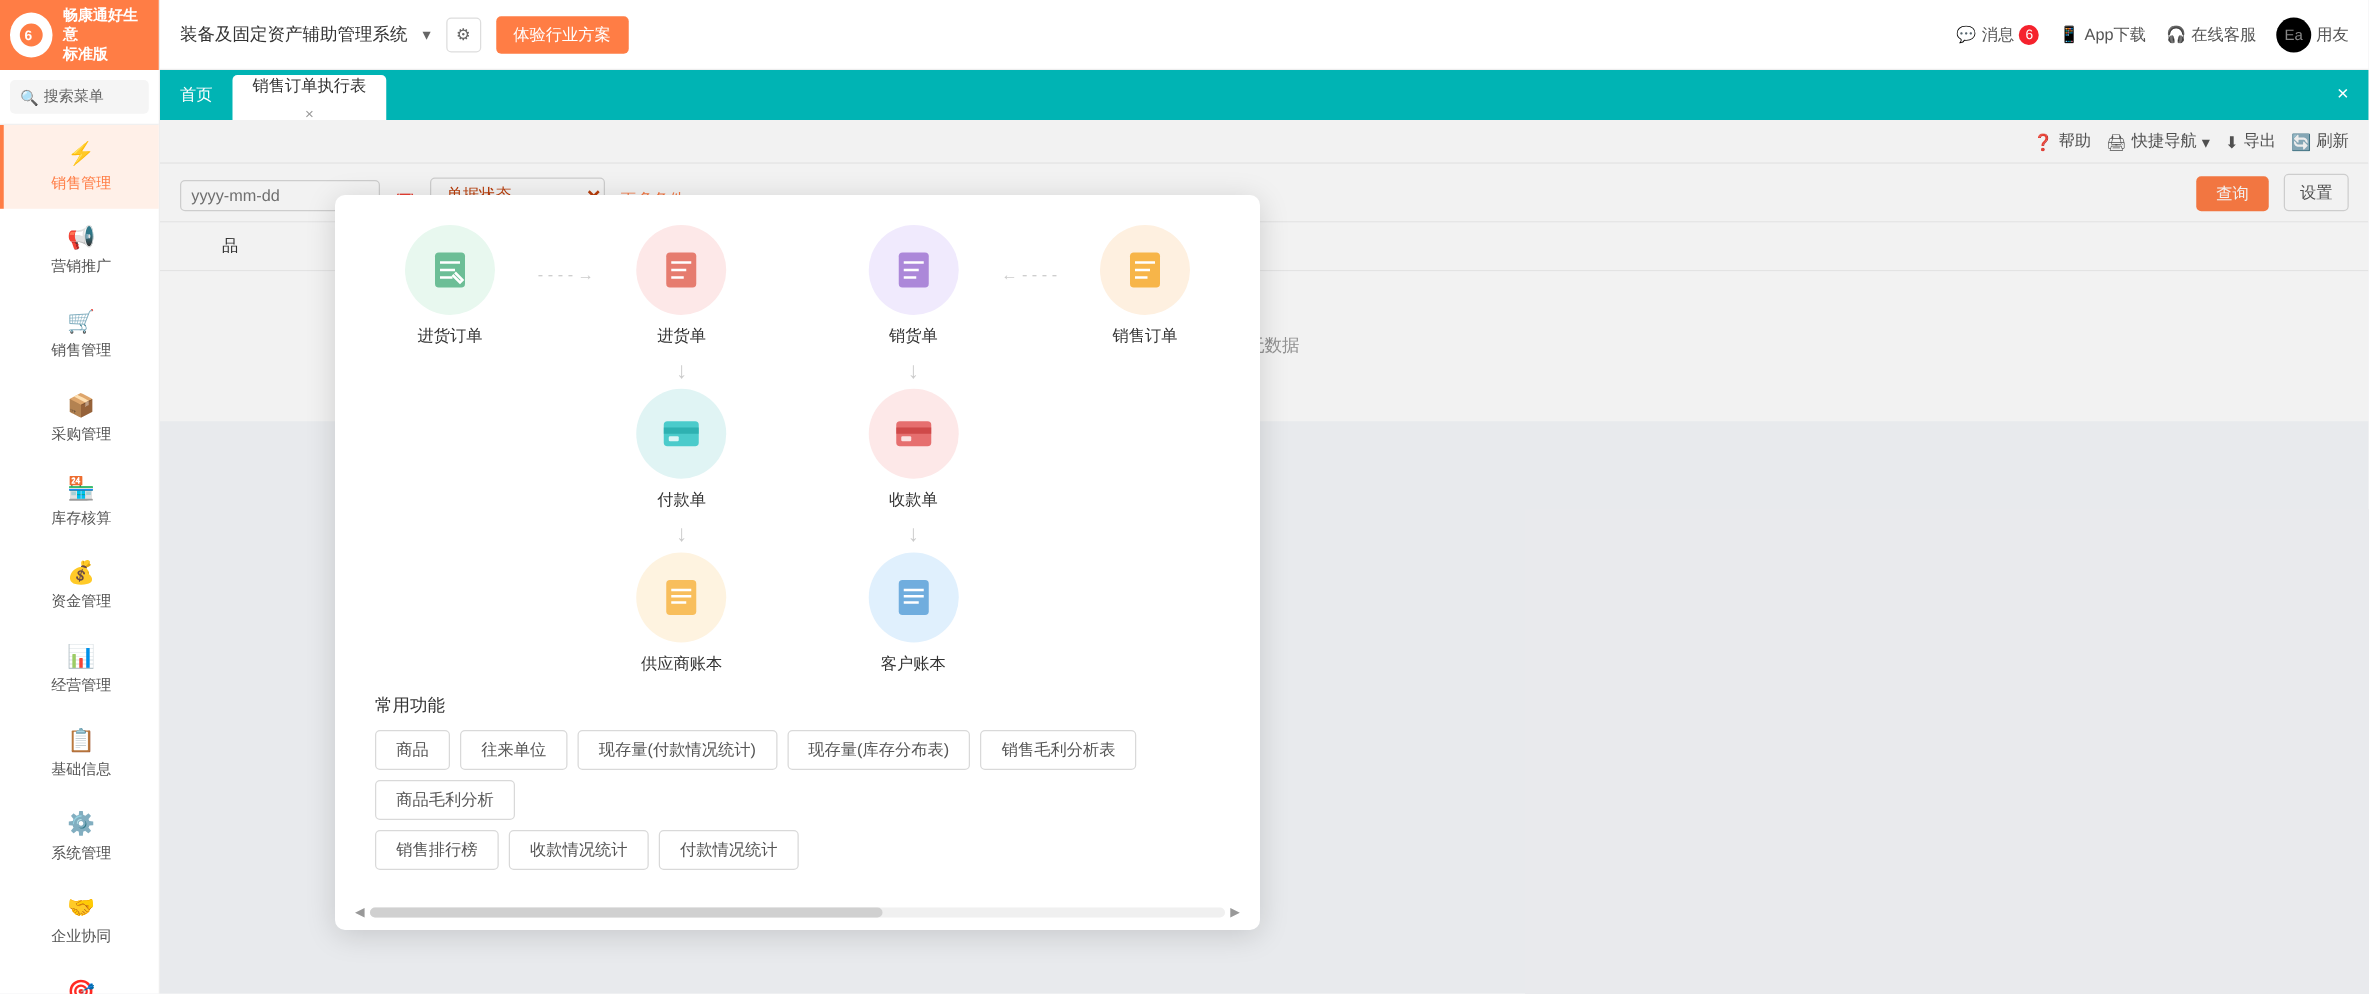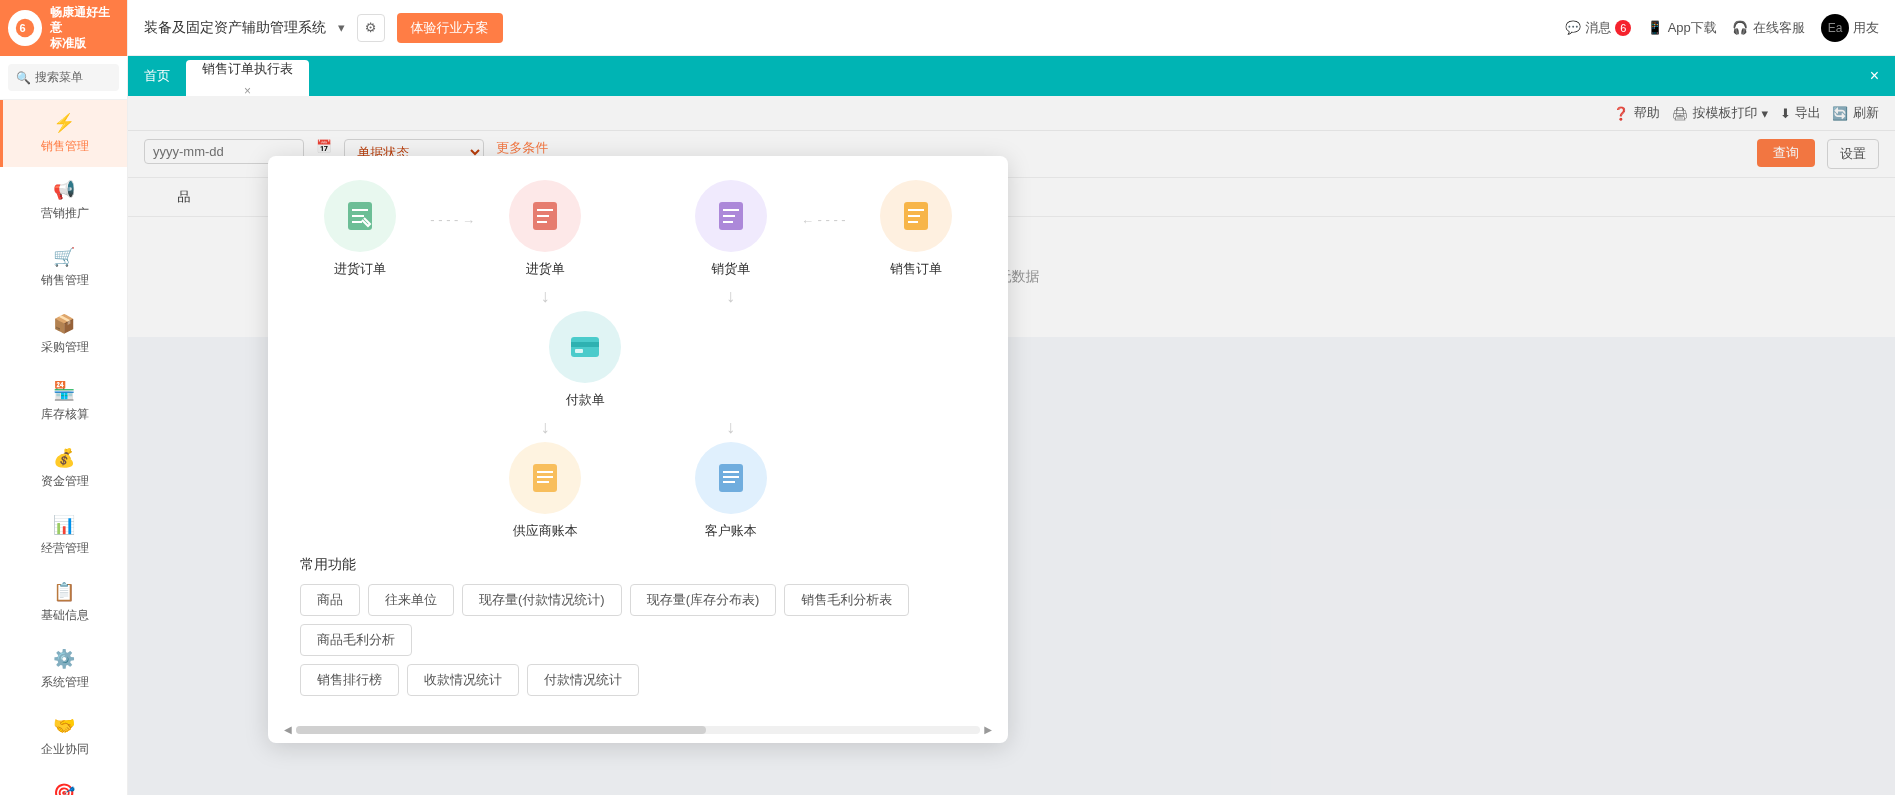--- a/index.html
+++ b/index.html
@@ -45,21 +45,21 @@
     .tabbar-close { margin-left: auto; margin-right: 16px; color: #fff; cursor: pointer; font-size: 16px; }
 
     
     .content { flex: 1; background: #f5f7fa; padding: 0; position: relative; overflow: hidden; }
 
     
     .content-toolbar { background: #fff; padding: 8px 16px; display: flex; align-items: center; gap: 12px; border-bottom: 1px solid #eee; }
     .toolbar-btn { display: flex; align-items: center; gap: 4px; color: #555; font-size: 13px; cursor: pointer; }
 
     
-    .filter-row { background: #fff; padding: 8px 16px; display: flex; align-items: flex-start; gap: 12px; border-bottom: 1px solid #f0f0f0; }
+    .filter-row { background: #fff; padding: 8px 16px; display: flex; align-items: flex-end; gap: 12px; border-bottom: 1px solid #f0f0f0; }
     .filter-input { border: 1px solid #d9d9d9; border-radius: 4px; padding: 4px 8px; font-size: 13px; color: #999; width: 160px; outline: none; }
     .filter-select { border: 1px solid #d9d9d9; border-radius: 4px; padding: 4px 8px; font-size: 13px; color: #c2410c; width: 140px; outline: none; background: #fff; }
     .filter-more { color: #ff7d45; font-size: 13px; cursor: pointer; }
     .filter-query-btn { background: #ff7d45; color: #fff; border: none; border-radius: 4px; padding: 5px 16px; cursor: pointer; font-size: 13px; }
     .filter-set-btn { background: #fff; color: #555; border: 1px solid #d9d9d9; border-radius: 4px; padding: 5px 12px; cursor: pointer; font-size: 13px; }
 
     
     .table-header { background: #fff; display: flex; align-items: center; padding: 10px 16px; border-bottom: 1px solid #f0f0f0; gap: 0; }
     .table-col { font-size: 13px; color: #333; font-weight: 500; text-align: center; }
 
@@ -232,21 +232,21 @@
     <div class="content">
 
       <div class="content-toolbar">
         <div style="flex:1"></div>
         <div class="toolbar-btn">
           <span>❓</span>
           <span>帮助</span>
         </div>
         <div class="toolbar-btn">
           <span>🖨</span>
-          <span>按模板打印</span>
+          <span>快捷导航</span>
           <span>▾</span>
         </div>
         <div class="toolbar-btn">
           <span>⬇</span>
           <span>导出</span>
         </div>
         <div class="toolbar-btn">
           <span>🔄</span>
           <span>刷新</span>
         </div>
@@ -361,20 +361,30 @@
                 <div class="flow-circle node-teal">
                   <svg width="36" height="36" viewBox="0 0 36 36">
                       <rect x="4" y="8" width="28" height="20" rx="3" fill="#26c0c0" opacity="0.8"></rect>
                       <rect x="4" y="13" width="28" height="5" fill="#1aa0a0" opacity="0.6"></rect>
                       <rect x="8" y="20" width="8" height="4" rx="1" fill="#fff" opacity="0.8"></rect>
                     </svg>
                 </div>
                 <span class="flow-label">付款单</span>
               </div>
               <div style="flex:1"></div>
+              <div class="flow-node">
+                <div class="flow-circle node-red">
+                  <svg width="36" height="36" viewBox="0 0 36 36">
+                      <rect x="4" y="8" width="28" height="20" rx="3" fill="#e05050" opacity="0.8"></rect>
+                      <rect x="4" y="13" width="28" height="5" fill="#c03030" opacity="0.6"></rect>
+                      <rect x="8" y="20" width="8" height="4" rx="1" fill="#fff" opacity="0.8"></rect>
+                    </svg>
+                </div>
+                <span class="flow-label">收款单</span>
+              </div>
               <div style="flex:1"></div>
               <div style="width:120px;"></div>
             </div>
 
             <div style="display:flex;">
               <div style="width:120px;"></div>
               <div style="flex:1"></div>
               <div style="width:120px; display:flex; justify-content:center;">
                 <span style="color:#ccc; font-size:18px;">↓</span>
               </div>

